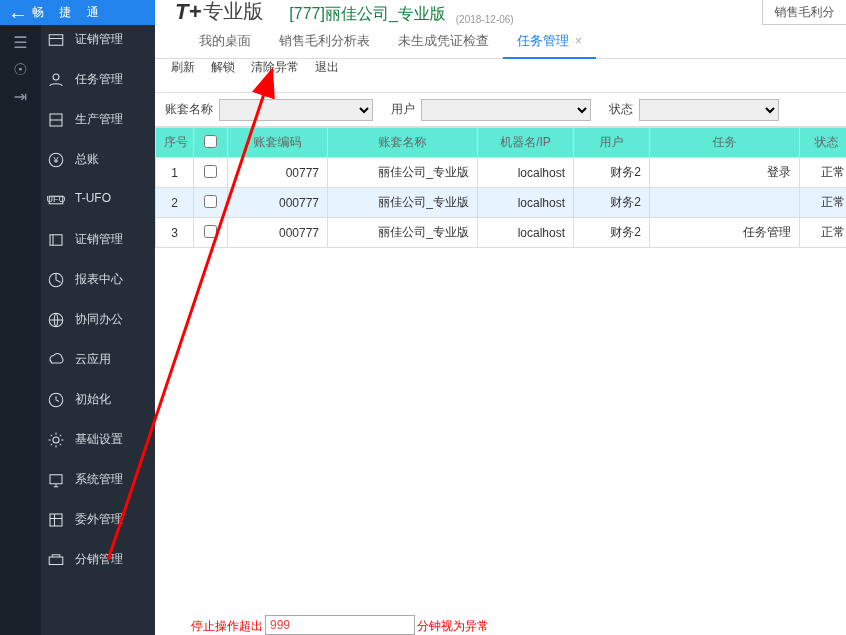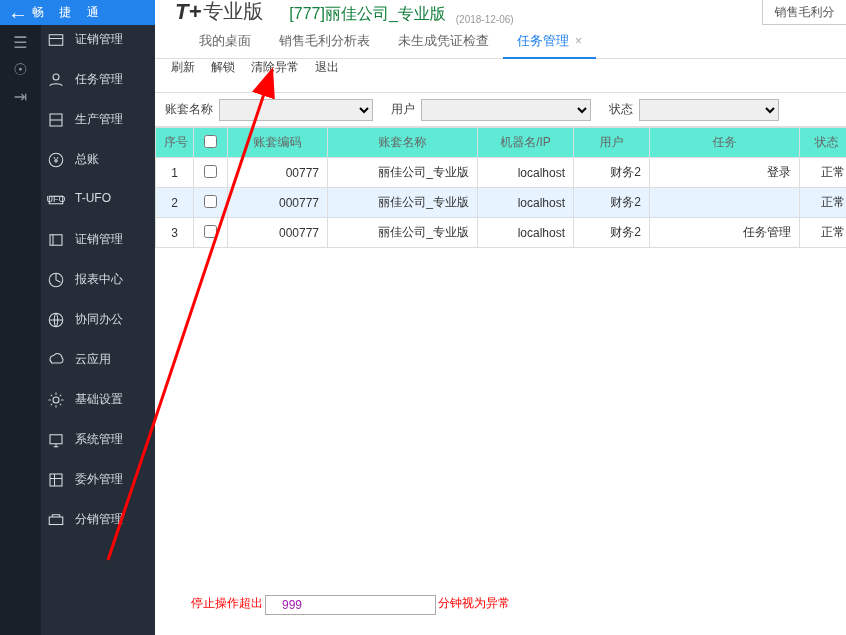--- a/index.html
+++ b/index.html
@@ -48,22 +48,22 @@
 .col-idx{width:38px;text-align:center}
 .col-chk{width:34px;text-align:center}
 .col-code{width:100px}
 .col-name{width:150px}
 .col-host{width:96px}
 .col-user{width:76px}
 .col-task{width:150px}
 .col-stat{width:54px}
 tr.sel td{background:#e7f3fe}
 
-.footer{height:40px;display:flex;align-items:flex-start;padding-left:36px;color:#f00;font-size:12px}
-.footer input{width:171px;height:20px;border:1px solid #aaa;margin:0 2px;padding-left:16px;color:#a21caf}
+.footer{height:40px;display:flex;align-items:flex-end;padding-left:36px;color:#f00;font-size:12px}
+.footer input{width:150px;height:20px;border:1px solid #aaa;margin:0 2px;padding-left:4px;color:#ef4444}
 
 
 .arrow{position:absolute;left:0;top:0;pointer-events:none}
 </style>
 </head>
 <body>
 
 <div class="app">
 
   <div class="topbar">
@@ -162,20 +162,29 @@
             </span>
             <span>协同办公</span>
           </div>
           <div class="item">
             <span class="ic">
               <svg viewBox="0 0 24 24">
                 <path d="M6 15a5 5 0 0 1 3-9 6 6 0 0 1 11 3 4 4 0 0 1-2 7H6z"></path>
               </svg>
             </span>
             <span>云应用</span>
+          </div>
+          <div class="item">
+            <span class="ic">
+              <svg viewBox="0 0 24 24">
+                <circle cx="12" cy="12" r="9"></circle>
+                <path d="M12 7v5l4 2"></path>
+              </svg>
+            </span>
+            <span>初始化</span>
           </div>
           <div class="item">
             <span class="ic">
               <svg viewBox="0 0 24 24">
                 <circle cx="12" cy="12" r="4"></circle>
                 <path d="M12 2v3M12 19v3M2 12h3M19 12h3M5 5l2 2M17 17l2 2M19 5l-2 2M7 17l-2 2"></path>
               </svg>
             </span>
             <span>基础设置</span>
           </div>

